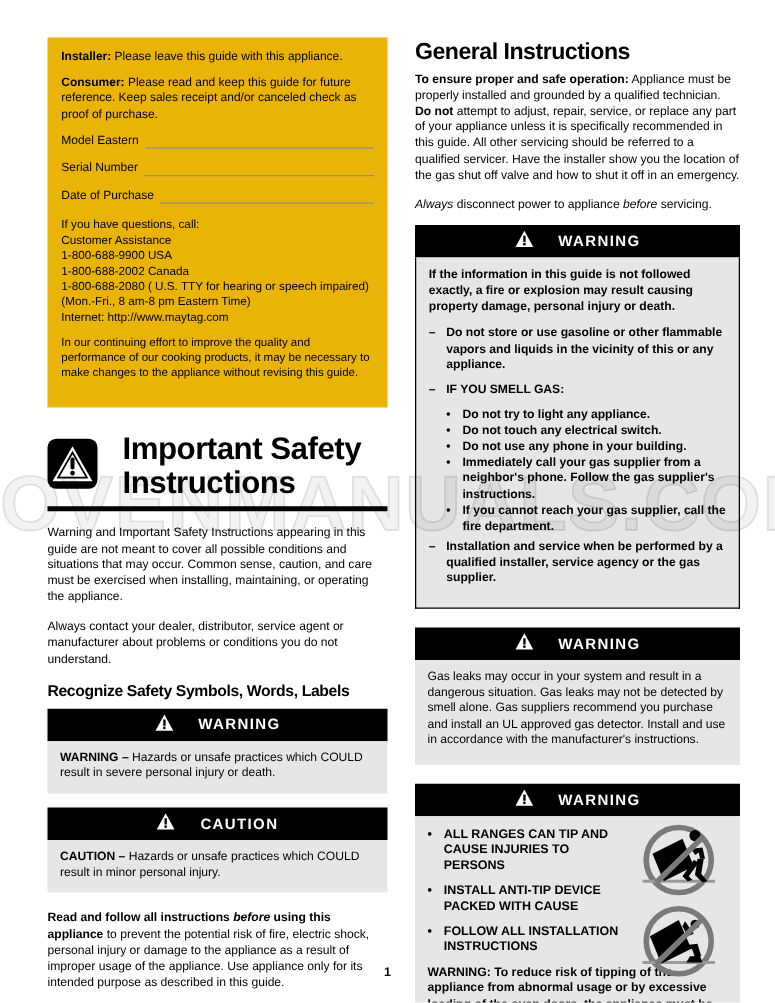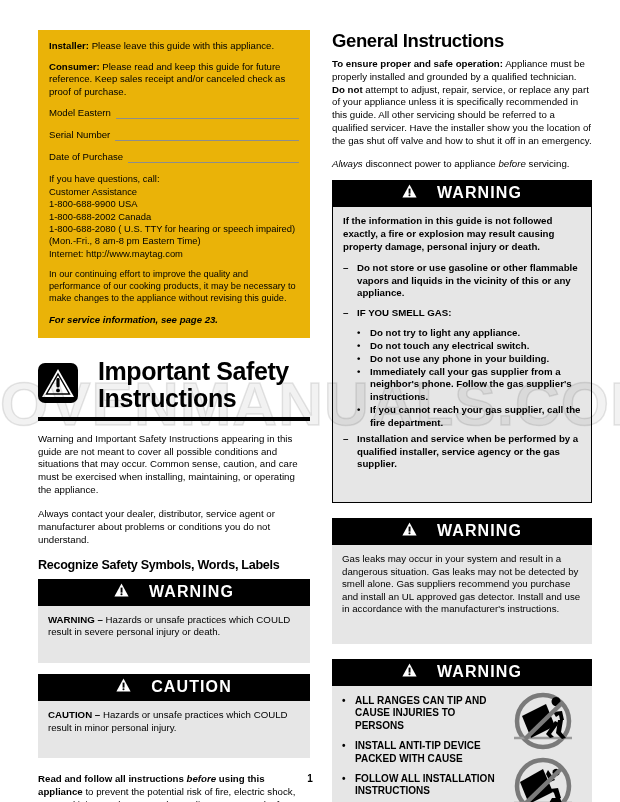--- a/index.html
+++ b/index.html
@@ -139,33 +139,33 @@
     letter-spacing: -0.3px;
     margin: 6px 0 7px 0;
   }
 
   
   .wbar {
     background: #000;
     color: #fff;
     text-align: center;
     padding: 4px 0 5px 0;
-    font-size: 16px;
+    font-size: 12px;
     font-weight: bold;
     letter-spacing: 1.1px;
     display: flex;
     align-items: center;
     justify-content: center;
     gap: 20px;
   }
   .wbar .tri { flex: 0 0 auto; display: block; }
 
   .wbody {
     background: #e6e6e6;
-    padding: 8px 10px 24px 10px;
+    padding: 8px 10px 9px 10px;
     font-size: 9.7px;
     line-height: 12.6px;
   }
   .wbody.bordered {
     border: 1.5px solid #000;
     border-top: none;
   }
   .wbody b { font-weight: bold; }
   .wbody p { margin-bottom: 9px; }
   .wbody p:last-child { margin-bottom: 4px; }
@@ -282,21 +282,20 @@
           <div>If you have questions, call:</div>
           <div>Customer Assistance</div>
           <div>1-800-688-9900 USA</div>
           <div>1-800-688-2002 Canada</div>
           <div>1-800-688-2080 ( U.S. TTY for hearing or speech impaired)</div>
           <div>(Mon.-Fri., 8 am-8 pm Eastern Time)</div>
           <div>Internet:  http://www.maytag.com</div>
         </div>
 
         <div class="smallnote">In our continuing effort to improve the quality and performance of our cooking products, it may be necessary to make changes to the appliance without revising this guide.</div>
-        <div class="service-line">For service information, see page 23.</div>
       </div>
 
       <div class="isi-head">
         <div class="isi-icon">
           <svg width="34" height="32" viewBox="0 0 34 32">
             <polygon points="17,2 33,30 1,30" fill="#ffffff"></polygon>
             <polygon points="17,7 28.5,27 5.5,27" fill="none" stroke="#000000" stroke-width="1.4"></polygon>
             <rect x="15.4" y="11" width="3.2" height="9.5" rx="1.4" fill="#000000"></rect>
             <circle cx="17" cy="23.4" r="1.9" fill="#000000"></circle>
           </svg>

